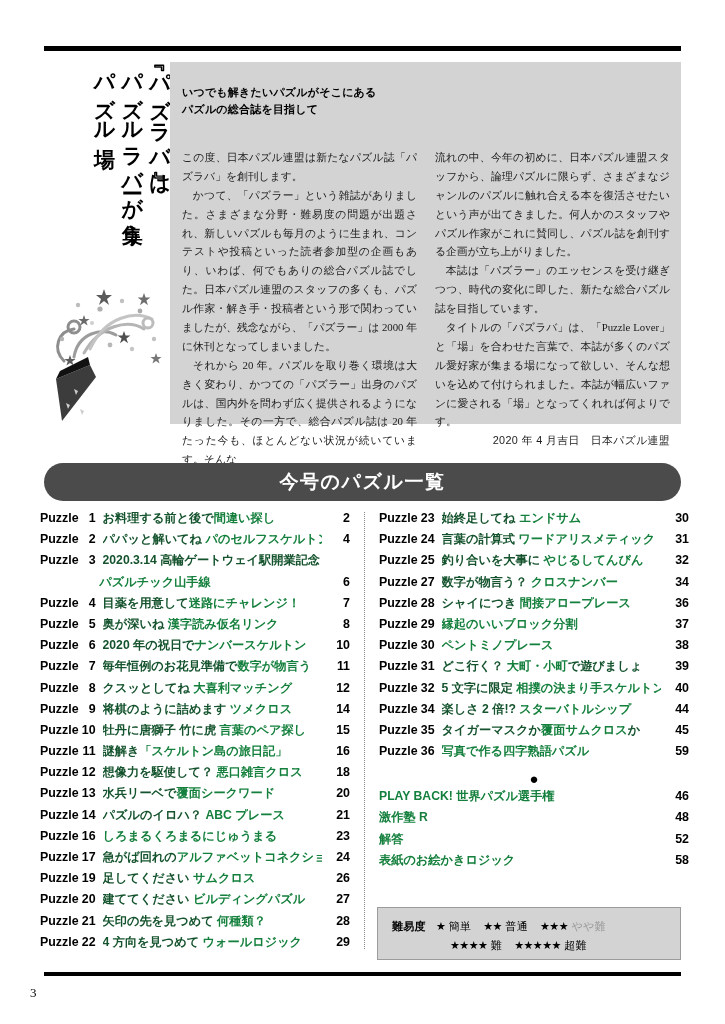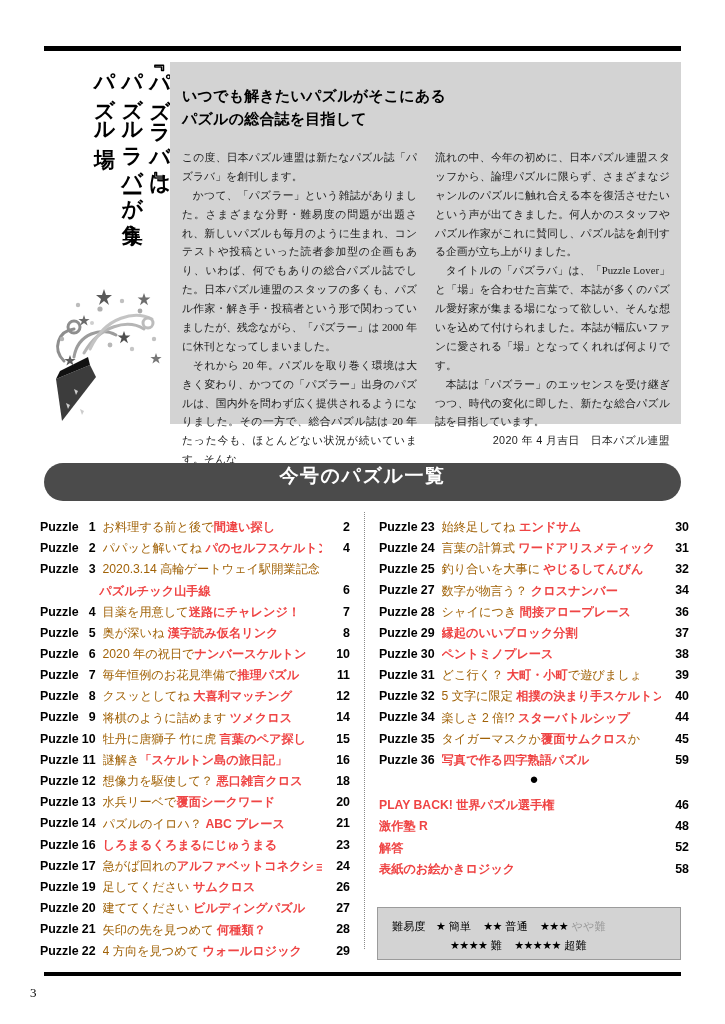--- a/index.html
+++ b/index.html
@@ -81,21 +81,21 @@
     width: 511px;
     height: 362px;
     background: #d3d3d3;
   }
   .article-head {
     position: absolute;
     left: 12px;
     top: 22px;
     width: 480px;
     font-weight: bold;
-    font-size: 15px;
+    font-size: 11px;
     line-height: 1.55;
     letter-spacing: 0.2px;
   }
   .article-cols {
     position: absolute;
     left: 12px;
     top: 86px;
     width: 488px;
     display: flex;
     gap: 18px;
@@ -126,20 +126,21 @@
     top: 463px;
     width: 637px;
     height: 38px;
     background: #4b4b4b;
     border-radius: 19px;
     color: #ffffff;
     font-weight: bold;
     font-size: 19px;
     letter-spacing: 1.5px;
     display: flex;
+    align-items: center;
     justify-content: center;
   }
 
   
   .toc {
     position: absolute;
     left: 40px;
     top: 512px;
     width: 648px;
     height: 445px;
@@ -151,21 +152,21 @@
   .toc-col.left { padding-right: 8px; }
   .toc-divider {
     width: 0px;
     border-left: 1.5px dotted #8a8a8a;
     margin: 0 14px 0 6px;
     height: 437px;
   }
 
   .entry {
     display: flex;
-    align-items: flex-end;
+    align-items: flex-start;
     font-size: 12.2px;
     line-height: 1.0;
     height: 21.2px;
     white-space: nowrap;
   }
   .entry .pz {
     font-weight: bold;
     font-size: 12.4px;
     flex: 0 0 auto;
     letter-spacing: 0px;
@@ -174,25 +175,25 @@
     display: inline-block;
     min-width: 17px;
     text-align: right;
   }
   .entry .ttl {
     flex: 1 1 auto;
     margin-left: 7px;
     overflow: hidden;
   }
   .entry .ttl .sub {
-    color: #a16207;
-    font-weight: normal;
+    color: #14532d;
+    font-weight: bold;
   }
   .entry .ttl .main {
-    color: #ef4444;
+    color: #15803d;
     font-weight: bold;
   }
   .entry .pg {
     flex: 0 0 auto;
     font-weight: bold;
     font-size: 12.4px;
     text-align: right;
     min-width: 22px;
     margin-left: 6px;
   }
@@ -220,21 +221,21 @@
     background: #d3d3d3;
     border: 1px solid #9b9b9b;
     box-sizing: border-box;
   }
   .legend-inner {
     padding: 9px 0 0 14px;
     font-size: 11px;
     line-height: 1.75;
     letter-spacing: 0.3px;
   }
-  .legend .lbl { font-weight: normal; margin-right: 10px; }
+  .legend .lbl { font-weight: bold; margin-right: 10px; }
   .legend .stars { letter-spacing: -0.5px; }
   .legend .lvl { margin-right: 12px; }
   .legend .dim { color: #9a9a9a; }
   .legend .row2 { padding-left: 58px; }
 
   
   .bottom-rule {
     position: absolute;
     left: 44px;
     top: 972px;
@@ -305,22 +306,22 @@
     </div>
 
     <div class="article-cols">
       <div class="acol">
         <p class="noindent">この度、日本パズル連盟は新たなパズル誌「パズラバ」を創刊します。</p>
         <p>かつて、「パズラー」という雑誌がありました。さまざまな分野・難易度の問題が出題され、新しいパズルも毎月のように生まれ、コンテストや投稿といった読者参加型の企画もあり、いわば、何でもありの総合パズル誌でした。日本パズル連盟のスタッフの多くも、パズル作家・解き手・投稿者という形で関わっていましたが、残念ながら、「パズラー」は 2000 年に休刊となってしまいました。</p>
         <p>それから 20 年。パズルを取り巻く環境は大きく変わり、かつての「パズラー」出身のパズルは、国内外を問わず広く提供されるようになりました。その一方で、総合パズル誌は 20 年たった今も、ほとんどない状況が続いています。そんな</p>
       </div>
       <div class="acol">
         <p class="noindent">流れの中、今年の初めに、日本パズル連盟スタッフから、論理パズルに限らず、さまざまなジャンルのパズルに触れ合える本を復活させたいという声が出てきました。何人かのスタッフやパズル作家がこれに賛同し、パズル誌を創刊する企画が立ち上がりました。</p>
+        <p>本誌は「パズラー」のエッセンスを受け継ぎつつ、時代の変化に即した、新たな総合パズル誌を目指しています。</p>
         <p>タイトルの「パズラバ」は、「Puzzle Lover」と「場」を合わせた言葉で、本誌が多くのパズル愛好家が集まる場になって欲しい、そんな想いを込めて付けられました。本誌が幅広いファンに愛される「場」となってくれれば何よりです。</p>
-        <p>本誌は「パズラー」のエッセンスを受け継ぎつつ、時代の変化に即した、新たな総合パズル誌を目指しています。</p>
         <p class="signature">2020 年 4 月吉日　日本パズル連盟</p>
       </div>
     </div>
   </div>
 
   <div class="banner">
     <span>今号のパズル一覧</span>
   </div>
 
   <div class="toc">
@@ -355,21 +356,21 @@
           <span class="ttl"><span class="sub">奥が深いね </span><span class="main">漢字読み仮名リンク</span></span>
           <span class="pg">8</span>
         </div>
         <div class="entry">
           <span class="pz"><span>Puzzle</span><span class="num">6</span></span>
           <span class="ttl"><span class="sub">2020 年の祝日で</span><span class="main">ナンバースケルトン</span></span>
           <span class="pg">10</span>
         </div>
         <div class="entry">
           <span class="pz"><span>Puzzle</span><span class="num">7</span></span>
-          <span class="ttl"><span class="sub">毎年恒例のお花見準備で</span><span class="main">推理パズル</span></span>
+          <span class="ttl"><span class="sub">毎年恒例のお花見準備で</span><span class="main">数字が物言う</span></span>
           <span class="pg">11</span>
         </div>
         <div class="entry">
           <span class="pz"><span>Puzzle</span><span class="num">8</span></span>
           <span class="ttl"><span class="sub">クスッとしてね </span><span class="main">大喜利マッチング</span></span>
           <span class="pg">12</span>
         </div>
         <div class="entry">
           <span class="pz"><span>Puzzle</span><span class="num">9</span></span>
           <span class="ttl"><span class="sub">将棋のように詰めます </span><span class="main">ツメクロス</span></span>

